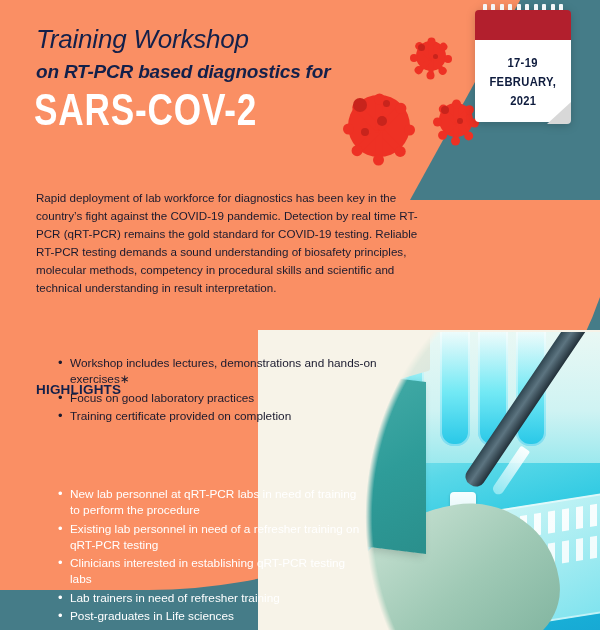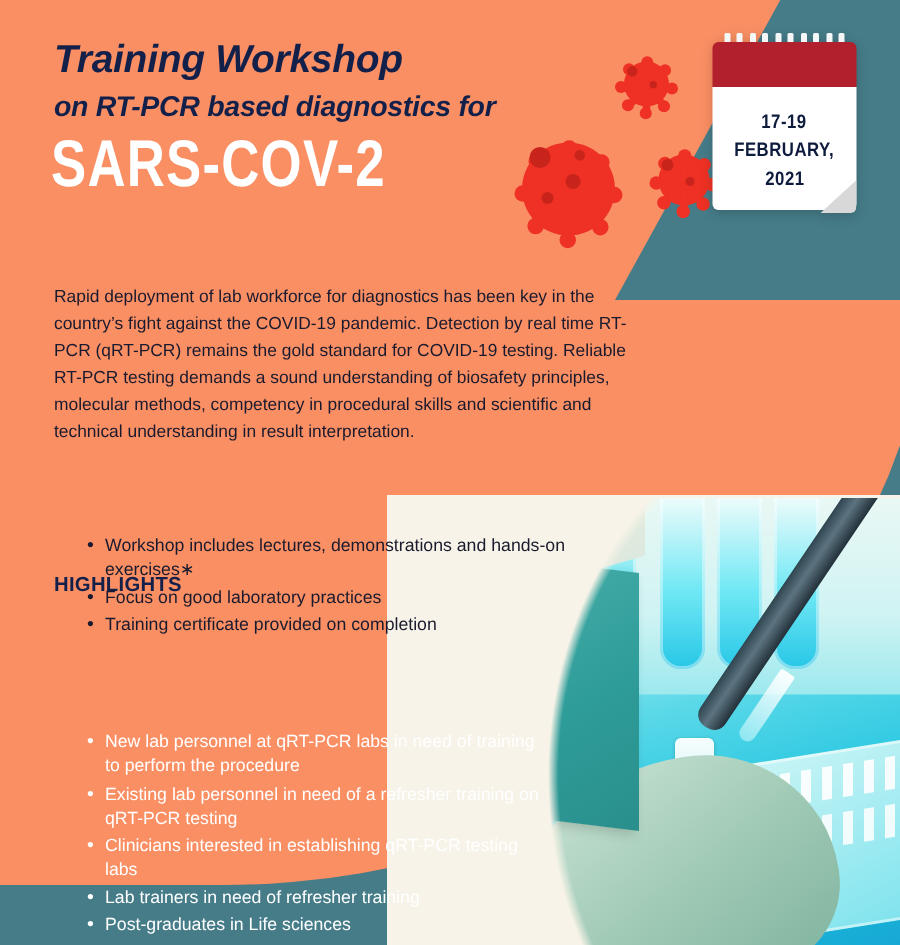--- a/index.html
+++ b/index.html
@@ -162,21 +162,21 @@
     transform-origin:0 50%;
   }
   .virus .spike i{
     position:absolute;right:-5px;top:50%;transform:translateY(-50%);
     width:11px;height:11px;border-radius:50%;background:#EE3124;display:block;
   }
   .virus .dot{position:absolute;border-radius:50%;background:#C8241C;}
 
   
   .calendar{
-    position:absolute;left:475px;top:22px;width:96px;height:120px;
+    position:absolute;left:475px;top:4px;width:96px;height:120px;
     filter:drop-shadow(0 2px 4px rgba(0,0,0,.18));
   }
   .cal-rings{
     position:absolute;left:8px;top:0;width:80px;height:12px;
     display:flex;justify-content:space-between;
   }
   .cal-rings span{display:block;width:4px;height:12px;background:#F4F6F7;border-radius:1px;}
   .cal-head{
     position:absolute;left:0;top:6px;width:96px;height:30px;
     background:#B21F2D;border-radius:4px 4px 0 0;
@@ -195,21 +195,21 @@
   .cal-fold{
     position:absolute;right:0;bottom:0;width:24px;height:22px;
     background:#D8D8D8;
     clip-path:polygon(100% 0,100% 100%,0 100%);
     border-radius:0 0 4px 0;
   }
 
   
   .headline{
     position:absolute;left:36px;top:26px;width:400px;
-    color:#13204A;font-style:italic;font-weight:700;
+    color:#13204A;font-style:italic;font-weight:400;
     font-size:26px;line-height:1.0;letter-spacing:-.2px;
   }
   .headline2{
     position:absolute;left:36px;top:62px;width:420px;
     color:#13204A;font-style:italic;font-weight:700;
     font-size:19px;line-height:1.0;letter-spacing:-.2px;
   }
   .bigtitle{
     position:absolute;left:34px;top:88px;
     color:#FFFFFF;font-weight:700;font-size:44px;line-height:1;

